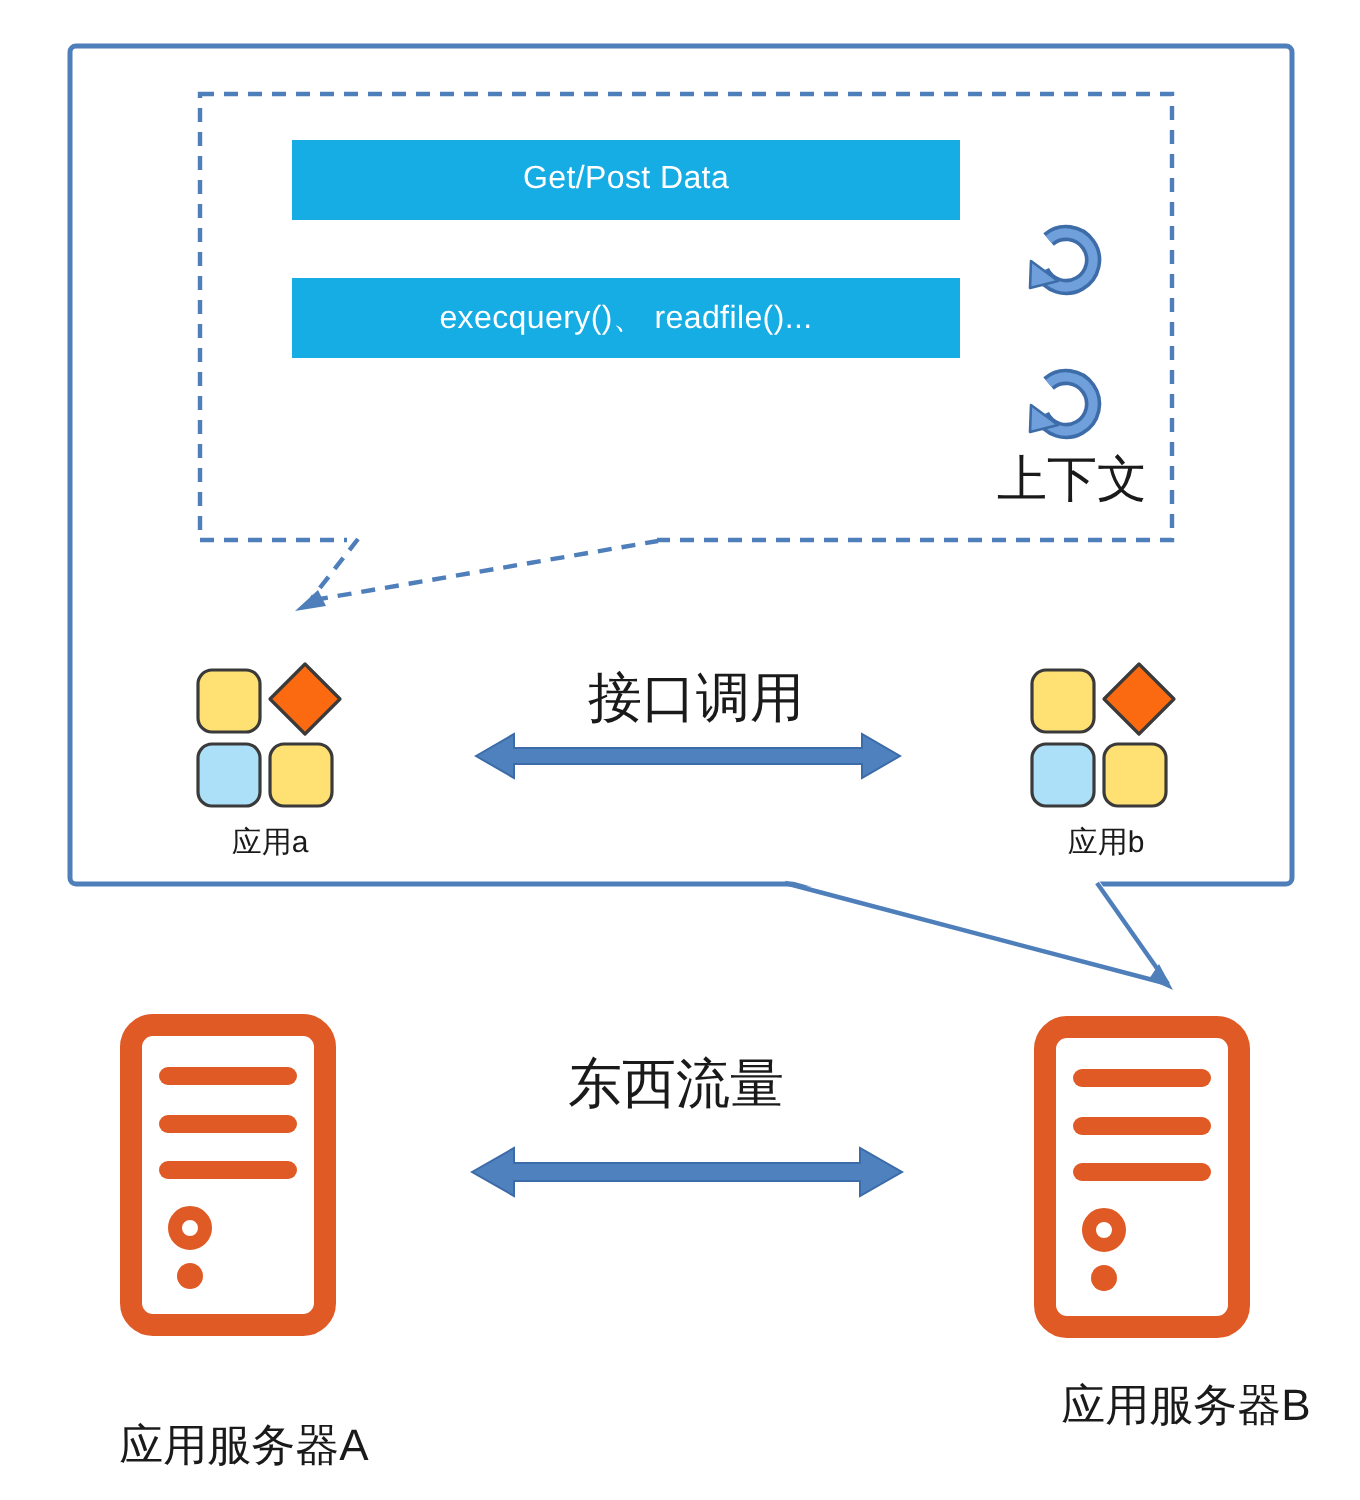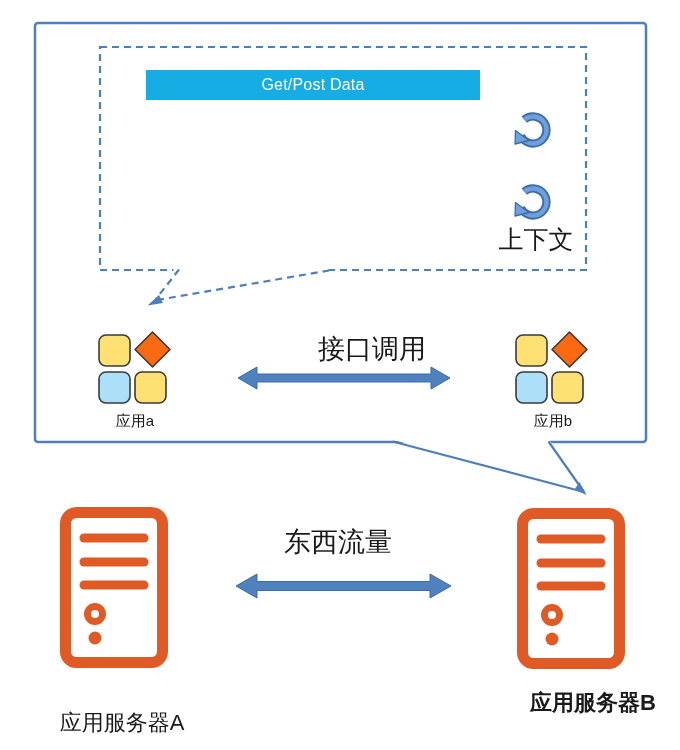--- a/index.html
+++ b/index.html
@@ -22,35 +22,35 @@
   .srv{stroke:var(--server-orange,#E05A25);fill:#fff;}
   .srv-line{stroke:var(--server-orange,#E05A25);stroke-linecap:round;}
   .srv-dot{fill:var(--server-orange,#E05A25);stroke:none;}
   .srv-ring{stroke:var(--server-orange,#E05A25);fill:#fff;}
   .tile-y{fill:var(--tile-yellow,#FFE173);stroke:#3a3a3a;stroke-width:1.6;}
   .tile-b{fill:var(--tile-blue,#ABE0F8);stroke:#3a3a3a;stroke-width:1.6;}
   .tile-o{fill:var(--tile-orange,#FB6A10);stroke:#3a3a3a;stroke-width:1.6;stroke-linejoin:round;}
 
   
   .bar{
-    position:absolute;left:146px;width:334px;height:30px;
+    position:absolute;left:146px;width:334px;height:40px;
     background:var(--bar-blue,#16ACE4);color:#fff;font-size:16px;
     display:flex;align-items:center;justify-content:center;letter-spacing:.2px;
   }
   .bar1{top:70px;} .bar2{top:139px;} .bar3{top:206px;}
 
   
   .cn{white-space:nowrap;transform:translateX(-50%);}
   .context-label{left:536px;top:223px;font-size:25px;}
-  .link-label{left:348px;top:331px;font-size:27px;margin-left:24px;}
+  .link-label{left:348px;top:331px;font-size:27px;}
   .app-label{top:412px;font-size:15px;}
   .app-a{left:135px;} .app-b{left:553px;}
   .traffic-label{left:338px;top:524px;font-size:27px;}
   .server-label{top:688px;font-size:22px;}
-  .server-a{left:122px;margin-top:20px;} .server-b{left:593px;font-weight:bold;}
+  .server-a{left:122px;margin-top:20px;} .server-b{left:593px;}
 </style>
 </head>
 <body>
 
 <div class="canvas">
 
   <svg class="layer" viewBox="0 0 680 750">
 
     <rect x="35" y="23" width="611" height="419" rx="3" class="ln" stroke-width="2.5"></rect>
 
@@ -112,20 +112,21 @@
       <rect x="5.5" y="5.5" width="97" height="150" rx="11" class="srv" stroke-width="11"></rect>
       <line x1="24" y1="31" x2="84" y2="31" class="srv-line" stroke-width="9"></line>
       <line x1="24" y1="55" x2="84" y2="55" class="srv-line" stroke-width="9"></line>
       <line x1="24" y1="78" x2="84" y2="78" class="srv-line" stroke-width="9"></line>
       <circle cx="35" cy="107" r="7.5" class="srv-ring" stroke-width="7"></circle>
       <circle cx="35" cy="131" r="6.5" class="srv-dot"></circle>
     </g>
   </svg>
 
   <div class="bar bar1">Get/Post Data</div>
+  <div class="bar bar2">execquery()、 readfile()...</div>
 
   <div class="abs cn context-label">上下文</div>
 
   <div class="abs cn link-label">接口调用</div>
 
   <div class="abs cn app-label app-a">应用a</div>
   <div class="abs cn app-label app-b">应用b</div>
 
   <div class="abs cn traffic-label">东西流量</div>
 

